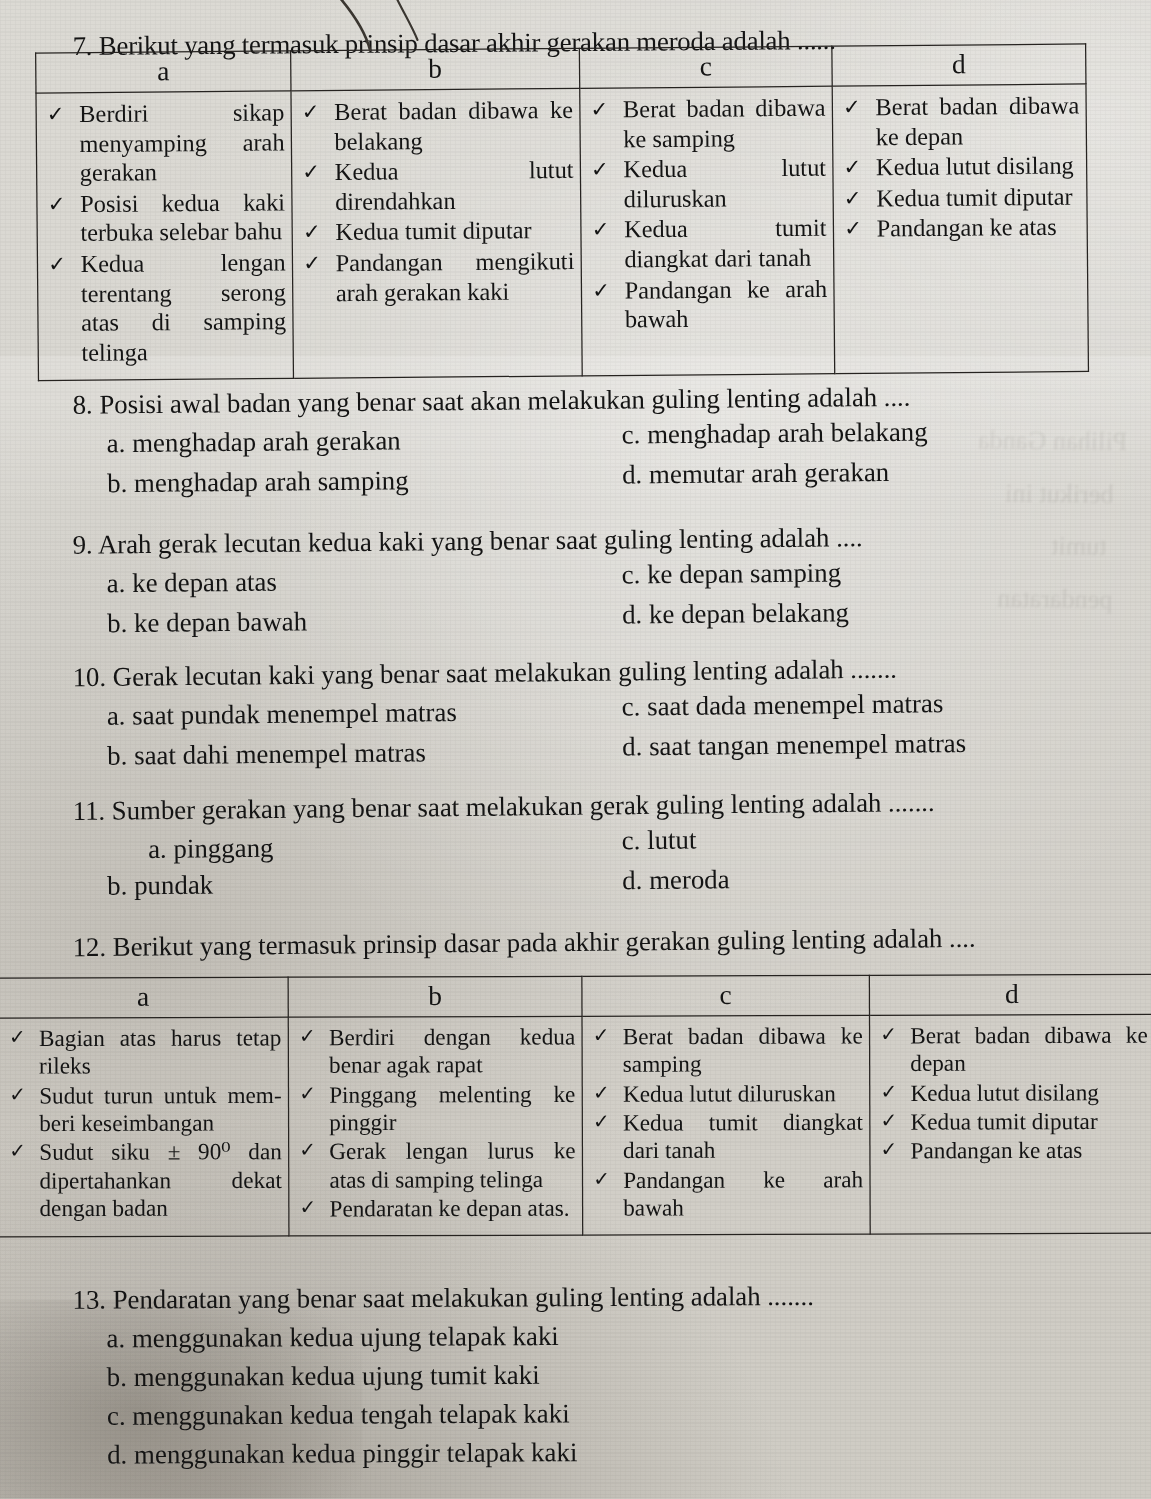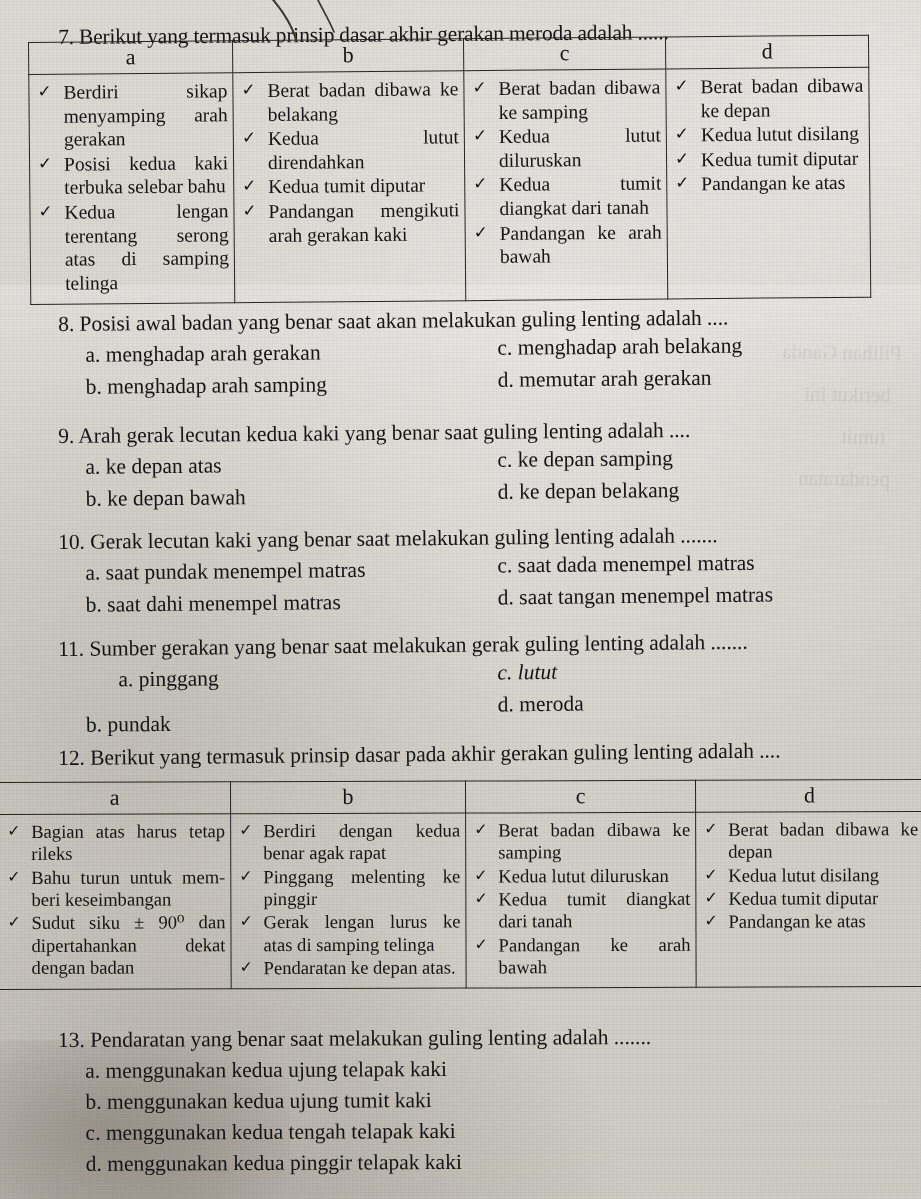--- a/index.html
+++ b/index.html
@@ -255,22 +255,22 @@
     <div class="qline qstem">10. Gerak lecutan kaki yang benar saat melakukan guling lenting adalah .......</div>
     <div class="opt" style="left:27px;  top:31px;">a. saat pundak menempel matras</div>
     <div class="opt" style="left:27px;  top:63px;">b. saat dahi menempel matras</div>
     <div class="opt" style="left:439px; top:28px;">c. saat dada menempel matras</div>
     <div class="opt" style="left:439px; top:60px;">d. saat tangan menempel matras</div>
   </div>
 
   <div class="qblock tilt-c" style="left:58px; top:637px; width:840px; height:95px;">
     <div class="qline qstem">11. Sumber gerakan yang benar saat melakukan gerak guling lenting adalah .......</div>
     <div class="opt" style="left:43px;  top:31px;margin-left:17px;">a. pinggang</div>
-    <div class="opt" style="left:27px;  top:76px;text-align:right;">b. pundak</div>
-    <div class="opt" style="left:439px; top:28px;font-style:italic;">c. lutut</div>
+    <div class="opt" style="left:27px;  top:60px;text-align:right;">b. pundak</div>
+    <div class="opt" style="left:439px; top:28px;">c. lutut</div>
     <div class="opt" style="left:439px; top:60px;">d. meroda</div>
   </div>
 
   <div class="qblock tilt-c" style="left:58px; top:746px; width:860px;">
     <div class="qline qstem">12. Berikut yang termasuk prinsip dasar pada akhir gerakan guling lenting adalah ....</div>
   </div>
 
   <div class="tbl-wrap t2" style="left:-2px; top:782px; transform:rotate(-0.18deg); transform-origin:left top;">
     <table class="opts" style="width:925px;">
       <colgroup>
@@ -285,21 +285,21 @@
           <th>b</th>
           <th>c</th>
           <th>d</th>
         </tr>
       </thead>
       <tbody>
         <tr>
           <td>
             <ul class="ck">
               <li><span class="ckmark">✓</span><span>Bagian atas harus tetap rileks</span></li>
-              <li><span class="ckmark">✓</span><span>Bahu turun untuk mem- beri keseimbangan</span></li>
+              <li><span class="ckmark">✓</span><span>Sudut turun untuk mem- beri keseimbangan</span></li>
               <li><span class="ckmark">✓</span><span>Sudut siku ± 90⁰ dan dipertahankan dekat dengan badan</span></li>
             </ul>
           </td>
           <td>
             <ul class="ck">
               <li><span class="ckmark">✓</span><span>Berdiri dengan kedua benar agak rapat</span></li>
               <li><span class="ckmark">✓</span><span>Pinggang melenting ke pinggir</span></li>
               <li><span class="ckmark">✓</span><span>Gerak lengan lurus ke atas di samping telinga</span></li>
               <li><span class="ckmark">✓</span><span>Pendaratan ke depan atas.</span></li>
             </ul>

